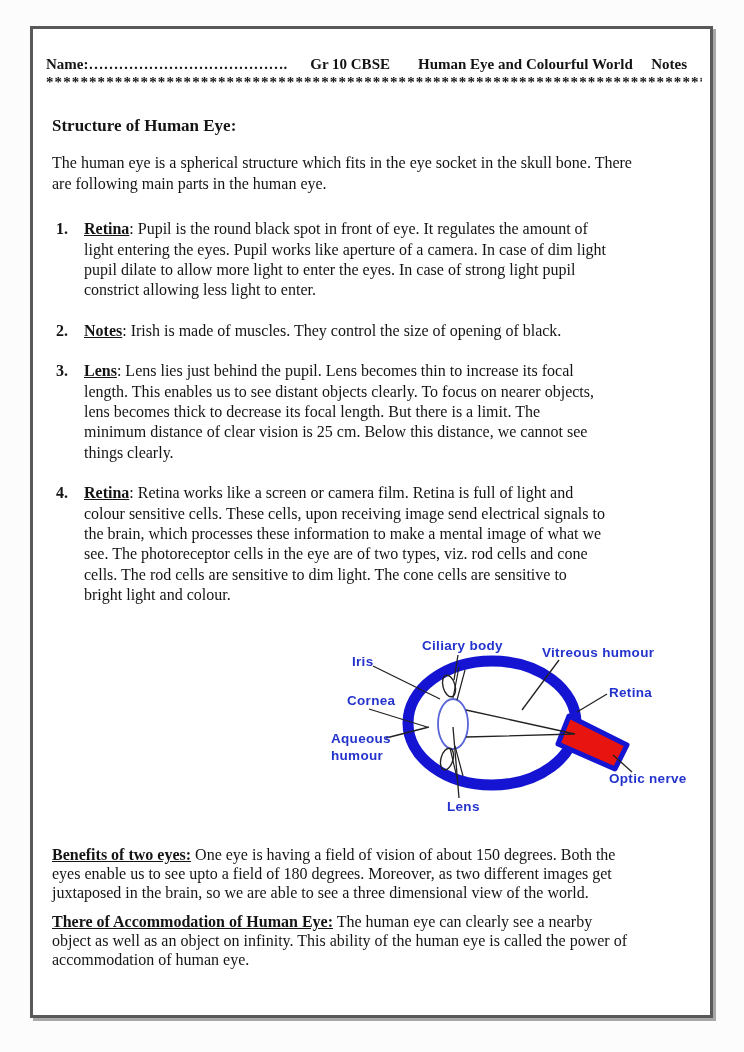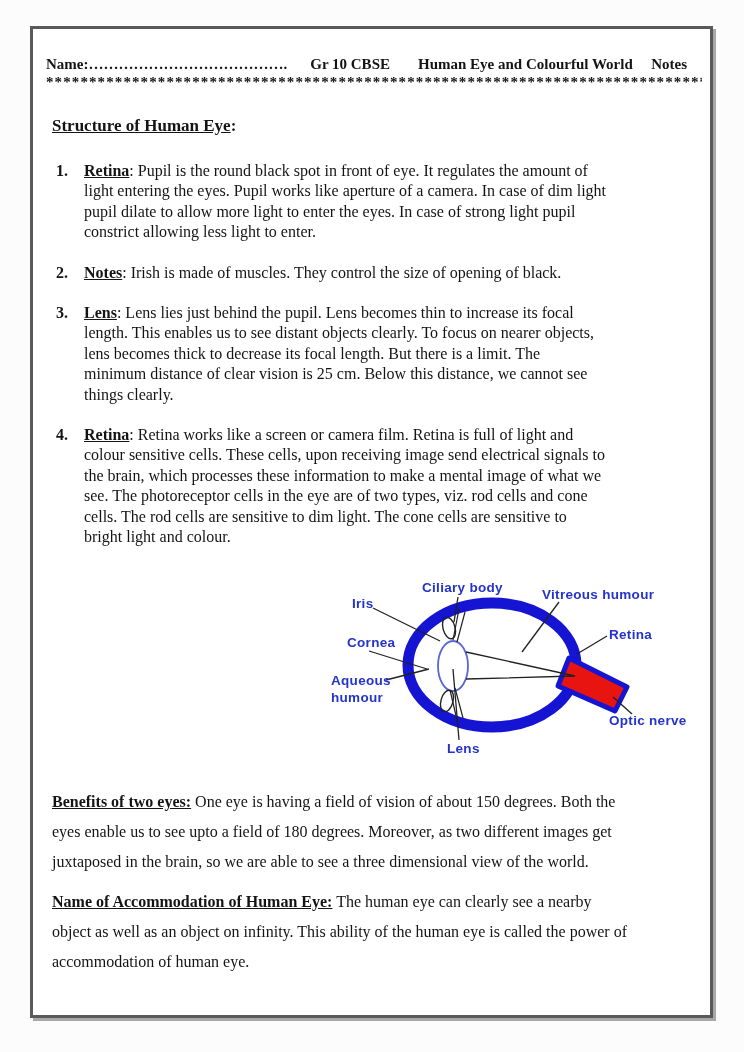--- a/index.html
+++ b/index.html
@@ -42,21 +42,21 @@
     white-space: nowrap;
     overflow: hidden;
     width: 656px;
     margin-top: 1px;
   }
   .section-heading {
     margin: 25px 0 0 6px;
     font-size: 17px;
     font-weight: bold;
   }
-  .underlined { text-decoration: underline; }
+  .underlined { }
   .para {
     margin: 17px 6px 0 6px;
     font-size: 16px;
     line-height: 20.6px;
   }
   .prelines { white-space: pre-line; }
   .parts-list {
     list-style: none;
     margin: 25px 0 0 10px;
     padding: 0;
@@ -85,21 +85,21 @@
   }
   .dlabel {
     font-family: "Liberation Sans", sans-serif;
     font-weight: bold;
     font-size: 13.5px;
     letter-spacing: 0.3px;
   }
   .para-block {
     margin: 10px 6px 0 6px;
     font-size: 16px;
-    line-height: 30px;
+    line-height: 19px;
   }
   .para-block .heading {
     font-weight: bold;
     text-decoration: underline;
   }
 </style>
 </head>
 <body>
 
 <div class="page">
@@ -108,20 +108,22 @@
     <div class="doc-header">
       <span class="name-label">Name:………………………………….</span>
       <span class="course">Gr 10 CBSE</span>
       <span class="doc-title">Human Eye and Colourful World</span>
       <span class="notes">Notes</span>
     </div>
     <div class="separator">******************************************************************************</div>
 
     <div class="section-heading"><span class="underlined">Structure of Human Eye</span><span>:</span></div>
 
+    <div class="para prelines">The human eye is a spherical structure which fits in the eye socket in the skull bone. There
+are following main parts in the human eye.</div>
 
     <ol class="parts-list">
       <li><span class="li-num">1.</span><span class="term">Retina</span><span class="prelines">: Pupil is the round black spot in front of eye. It regulates the amount of
 light entering the eyes. Pupil works like aperture of a camera. In case of dim light
 pupil dilate to allow more light to enter the eyes. In case of strong light pupil
 constrict allowing less light to enter.</span></li>
       <li><span class="li-num">2.</span><span class="term">Notes</span><span class="prelines">: Irish is made of muscles. They control the size of opening of black.</span></li>
       <li><span class="li-num">3.</span><span class="term">Lens</span><span class="prelines">: Lens lies just behind the pupil. Lens becomes thin to increase its focal
 length. This enables us to see distant objects clearly. To focus on nearer objects,
 lens becomes thick to decrease its focal length. But there is a limit. The
@@ -168,18 +170,18 @@
         <text class="dlabel" x="222" y="734" fill="#2433cc">humour</text>
         <text class="dlabel" x="500" y="757" fill="#2433cc">Optic nerve</text>
         <text class="dlabel" x="338" y="785" fill="#2433cc">Lens</text>
       </svg>
     </div>
 
     <div class="para-block"><span class="heading">Benefits of two eyes:</span><span class="prelines"> One eye is having a field of vision of about 150 degrees. Both the
 eyes enable us to see upto a field of 180 degrees. Moreover, as two different images get
 juxtaposed in the brain, so we are able to see a three dimensional view of the world.</span></div>
 
-    <div class="para-block"><span class="heading">Name of Accommodation of Human Eye:</span><span class="prelines"> The human eye can clearly see a nearby
+    <div class="para-block"><span class="heading">There of Accommodation of Human Eye:</span><span class="prelines"> The human eye can clearly see a nearby
 object as well as an object on infinity. This ability of the human eye is called the power of
 accommodation of human eye.</span></div>
 
   </div>
 </div>
 
 </body></html>

